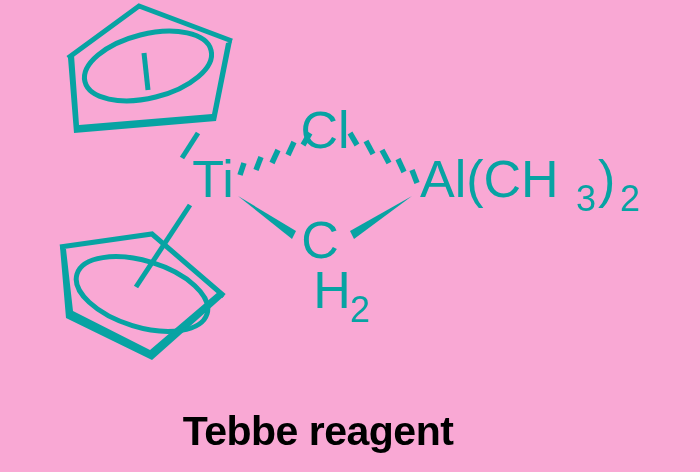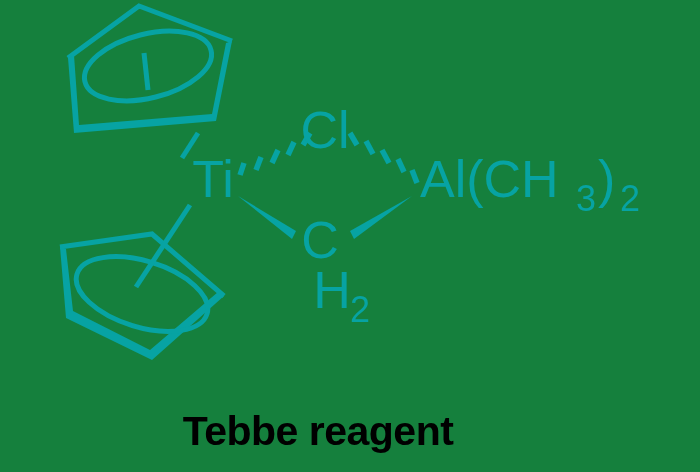--- a/index.html
+++ b/index.html
@@ -10,21 +10,21 @@
   body {
     width: 700px;
     height: 472px;
     font-family: "Liberation Sans", sans-serif;
     overflow: hidden;
   }
   #figure {
     position: relative;
     width: 700px;
     height: 472px;
-    background: #15803d;
+    background: #f9a8d4;
   }
   #structure-svg {
     position: absolute;
     left: 0;
     top: 0;
     width: 700px;
     height: 472px;
     display: block;
   }
   .atom-label {

